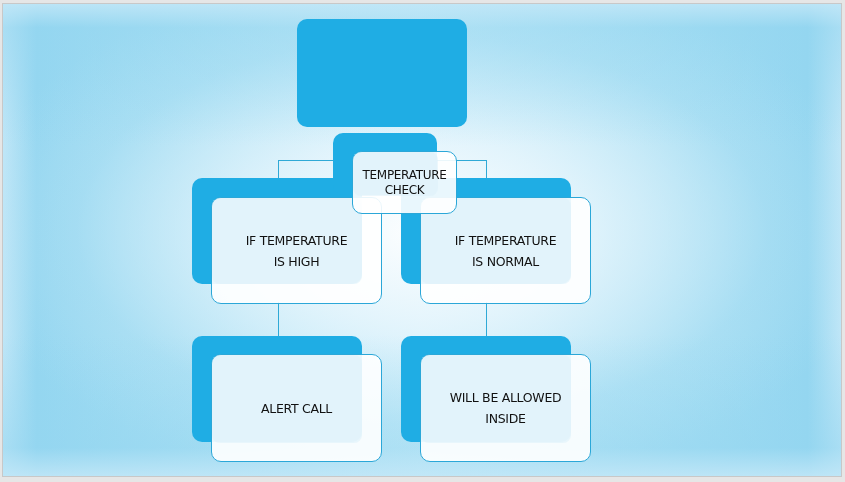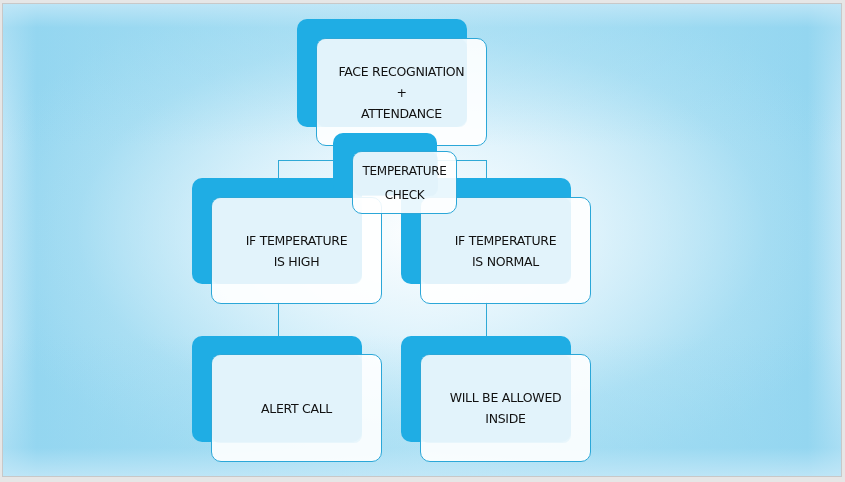--- a/index.html
+++ b/index.html
@@ -40,26 +40,20 @@
 
   <div class="line" style="left:275px; top:156px; width:208px; height:1px;"></div>
   <div class="line" style="left:390px; top:140px; width:1px; height:16px;"></div>
   <div class="line" style="left:275px; top:156px; width:1px; height:20px;"></div>
   <div class="line" style="left:483px; top:156px; width:1px; height:20px;"></div>
   <div class="line" style="left:275px; top:298px; width:1px; height:36px;"></div>
   <div class="line" style="left:483px; top:298px; width:1px; height:36px;"></div>
 
   <div class="node" style="left:294px; top:15px; width:190px; height:128px;">
     <div class="back" style="left:0; top:0; width:170px; height:108px;"></div>
-    <div class="front" style="left:19px; top:19px; width:171px; height:108px;">
-      <div class="inner-tint" style="left:0; top:0; width:150px; height:88px;"></div>
-      <span>FACE RECOGNIATION
-+
-ATTENDANCE</span>
-    </div>
   </div>
 
   <div class="node" style="left:189px; top:174px; width:190px; height:126px;">
     <div class="back" style="left:0; top:0; width:170px; height:106px;"></div>
     <div class="front" style="left:19px; top:19px; width:171px; height:107px;">
       <div class="inner-tint" style="left:0; top:0; width:150px; height:86px;"></div>
       <span>IF TEMPERATURE
 IS HIGH</span>
     </div>
   </div>
@@ -68,21 +62,21 @@
     <div class="back" style="left:0; top:0; width:170px; height:106px;"></div>
     <div class="front" style="left:19px; top:19px; width:171px; height:107px;">
       <div class="inner-tint" style="left:0; top:0; width:150px; height:86px;"></div>
       <span>IF TEMPERATURE
 IS NORMAL</span>
     </div>
   </div>
 
   <div class="node" style="left:330px; top:129px; width:125px; height:82px;">
     <div class="back" style="left:0; top:0; width:104px; height:62px;"></div>
-    <div class="front" style="left:19px; top:18px; width:105px; height:63px; line-height:24px; font-size:12px;">
+    <div class="front" style="left:19px; top:18px; width:105px; height:63px; line-height:15px; font-size:12px;">
       <div class="inner-tint" style="left:0; top:0; width:85px; height:44px;"></div>
       <span>TEMPERATURE
 CHECK</span>
     </div>
   </div>
 
   <div class="node" style="left:189px; top:332px; width:190px; height:126px;">
     <div class="back" style="left:0; top:0; width:170px; height:106px;"></div>
     <div class="front" style="left:19px; top:18px; width:171px; height:108px;">
       <div class="inner-tint" style="left:0; top:0; width:150px; height:88px;"></div>

